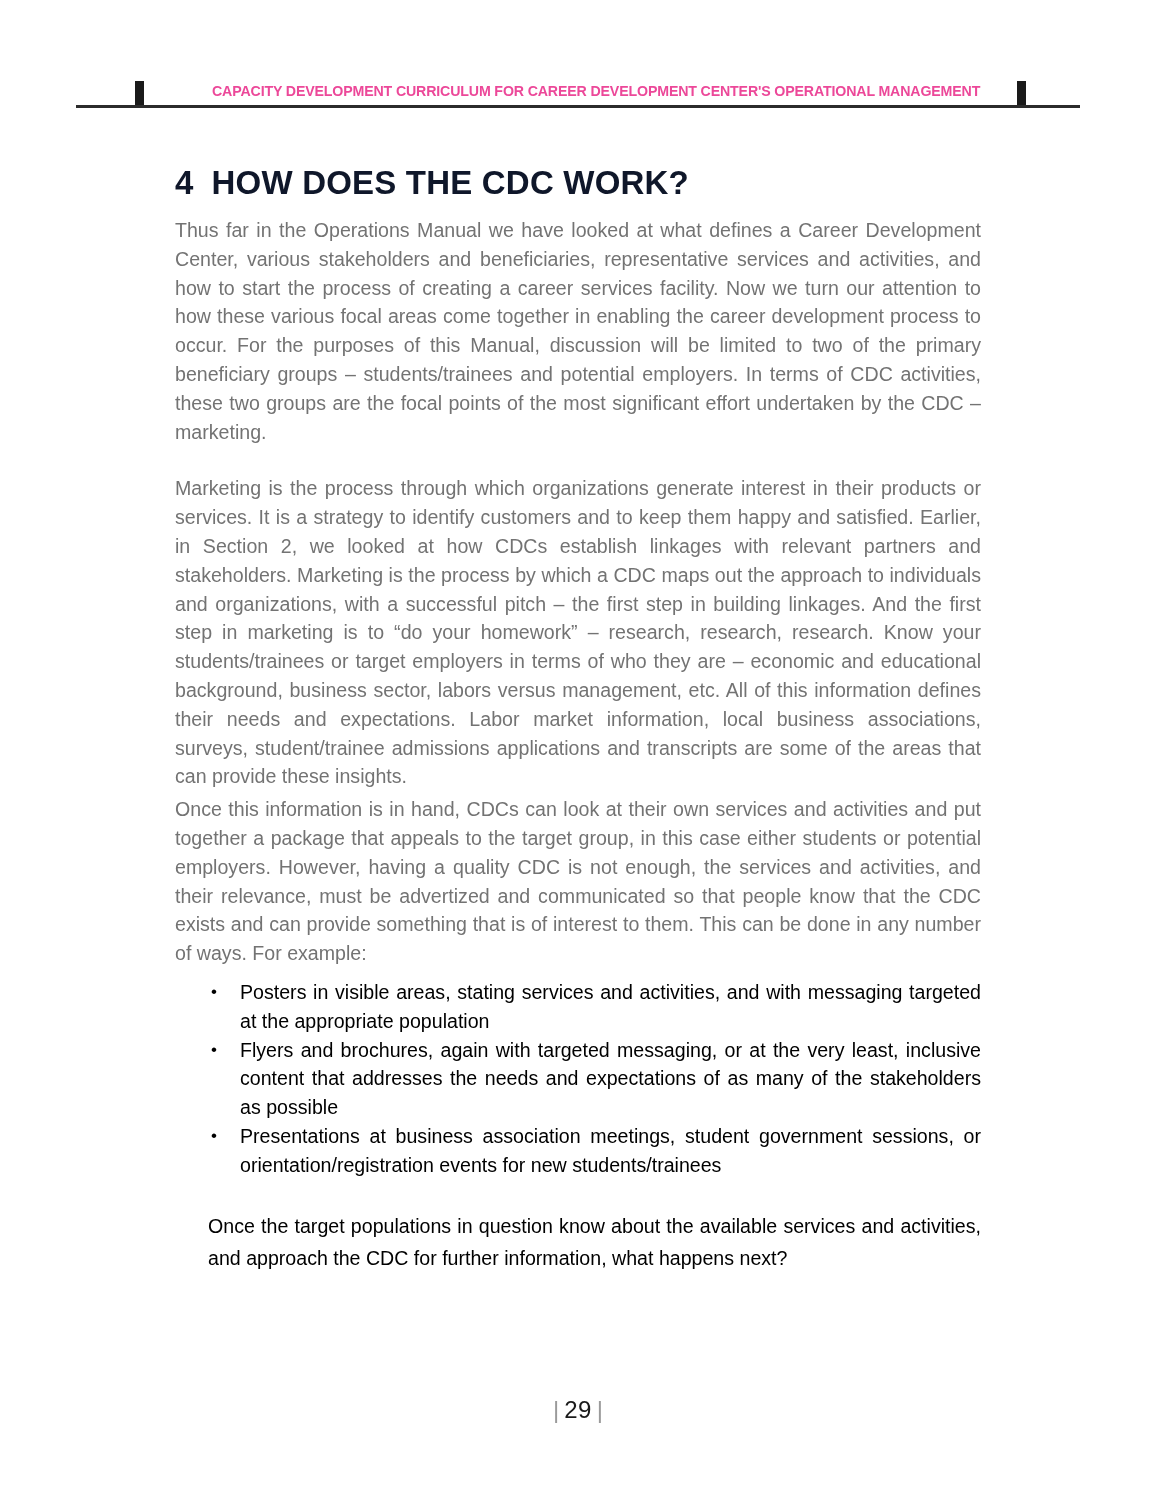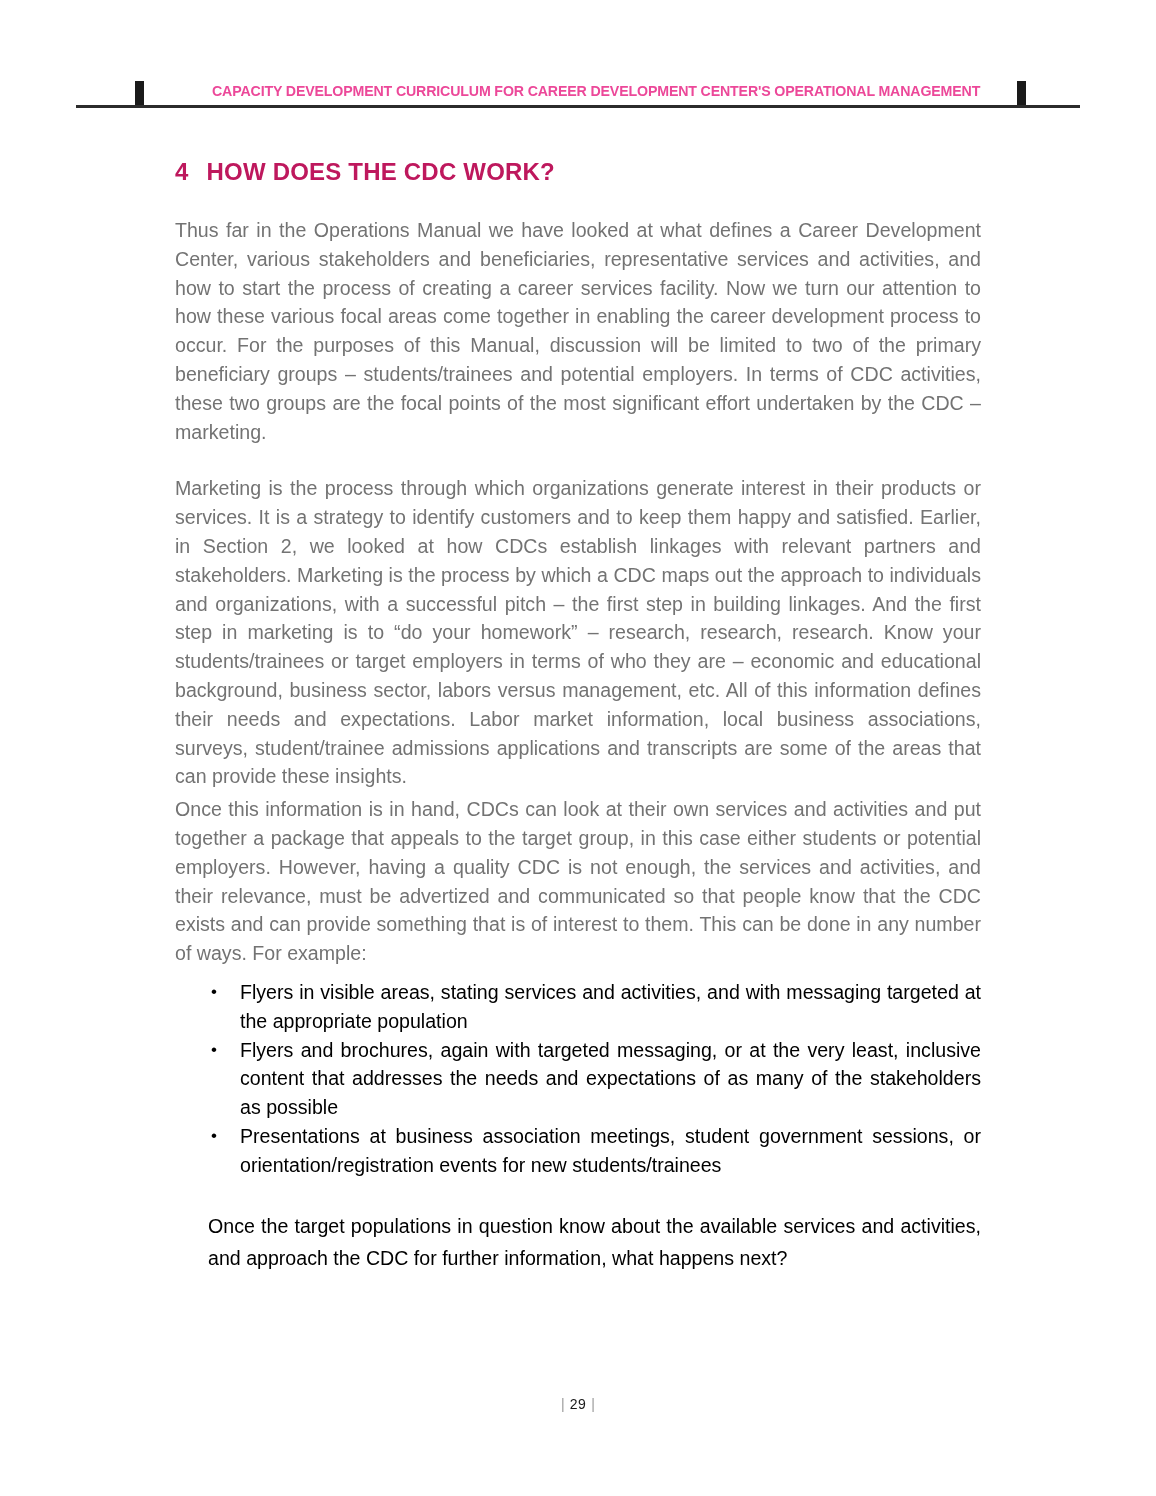--- a/index.html
+++ b/index.html
@@ -58,24 +58,24 @@
     color: #ec4899;
     white-space: nowrap;
     margin-left: 42px;
   }
 
   
   .chapter {
     position: absolute;
     left: 175px;
     top: 142px;
-    font-size: 24px;
+    font-size: 33px;
     font-weight: bold;
     letter-spacing: 0.2px;
-    color: #be185d;
+    color: #0f172a;
     white-space: nowrap;
   }
   .chapter .num { margin-right: 18px; }
 
   
   .body-col {
     position: absolute;
     left: 175px;
     top: 216px;
     width: 806px;
@@ -127,21 +127,21 @@
     text-justify: inter-word;
   }
 
   
   .footer {
     position: absolute;
     left: 0;
     top: 1396px;
     width: 1156px;
     text-align: center;
-    font-size: 14px;
+    font-size: 24px;
     color: #1a1a1a;
   }
   .footer .bar {
     color: #9a9a9a;
     font-weight: normal;
     padding: 0 5px;
   }
   .footer .pnum { letter-spacing: 0.5px; }
 </style>
 </head>
@@ -163,21 +163,21 @@
   <div class="body-col">
 
     <p class="para">Thus far in the Operations Manual we have looked at what defines a Career Development Center, various stakeholders and beneficiaries, representative services and activities, and how to start the process of creating a career services facility.  Now we turn our attention to how these various focal areas come together in enabling the career development process to occur.  For the purposes of this Manual, discussion will be limited to two of the primary beneficiary groups – students/trainees and potential employers.  In terms of CDC activities, these two groups are the focal points of the most significant effort undertaken by the CDC – marketing.</p>
 
     <p class="para gap-lg">Marketing is the process through which organizations generate interest in their products or services. It is a strategy to identify customers and to keep them happy and satisfied.  Earlier, in Section 2, we looked at how CDCs establish linkages with relevant partners and stakeholders.   Marketing is the process by which a CDC maps out the approach to individuals and organizations, with a successful pitch – the first step in building linkages.  And the first step in marketing is to “do your homework” – research, research, research.  Know your students/trainees or target employers in terms of who they are – economic and educational background, business sector, labors versus management, etc.   All of this information defines their needs and expectations.  Labor market information, local business associations, surveys, student/trainee admissions applications and transcripts are some of the areas that can provide these insights.</p>
 
     <p class="para gap-sm">Once this information is in hand, CDCs can look at their own services and activities and put together a package that appeals to the target group, in this case either students or potential employers.  However, having a quality CDC is not enough, the services and activities, and their relevance, must be advertized and communicated so that people know that the CDC exists and can provide something that is of interest to them. This can be done in any number of ways.  For example:</p>
 
     <ul class="bullets">
       <li>
-        <span class="txt">Flyers in visible areas, stating services and activities, and with messaging targeted at the appropriate population</span>
+        <span class="txt">Posters in visible areas, stating services and activities, and with messaging targeted at the appropriate population</span>
       </li>
       <li>
         <span class="txt">Flyers and brochures, again with targeted messaging, or at the very least, inclusive content that addresses the needs and expectations of as many of the stakeholders as possible</span>
       </li>
       <li>
         <span class="txt">Presentations at business association meetings, student government sessions, or orientation/registration events for new students/trainees</span>
       </li>
     </ul>
 
     <p class="closing">Once the target populations in question know about the available services and activities, and approach the CDC for further information, what happens next?</p>

